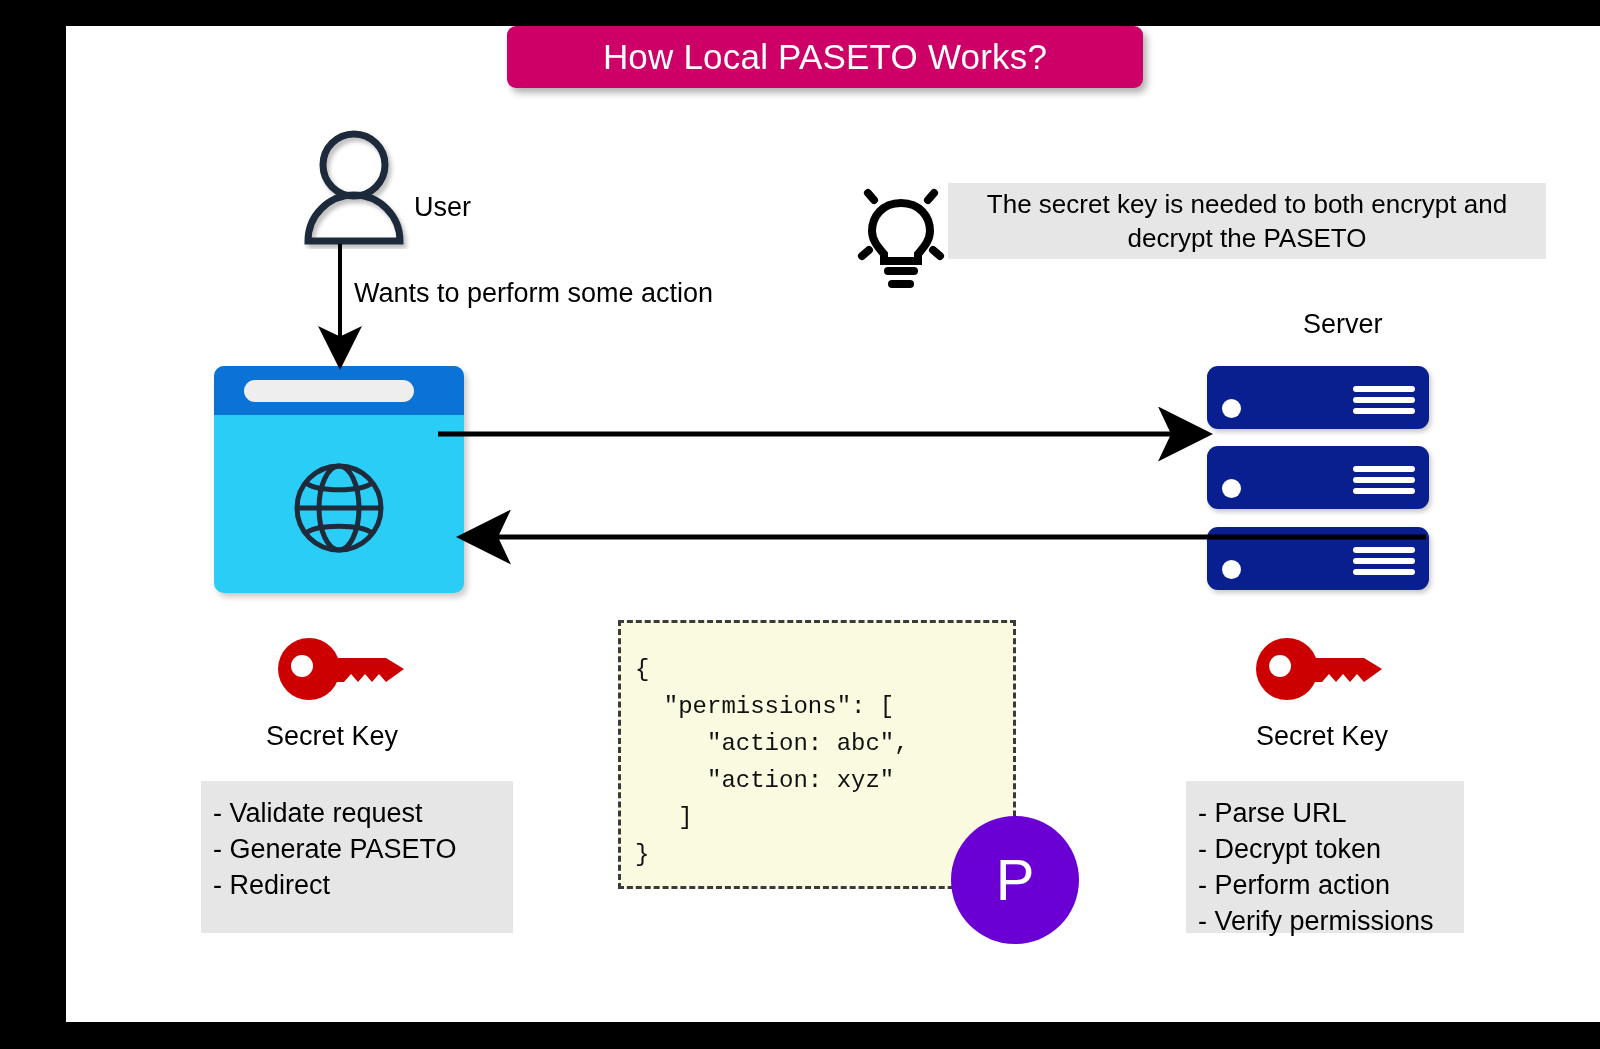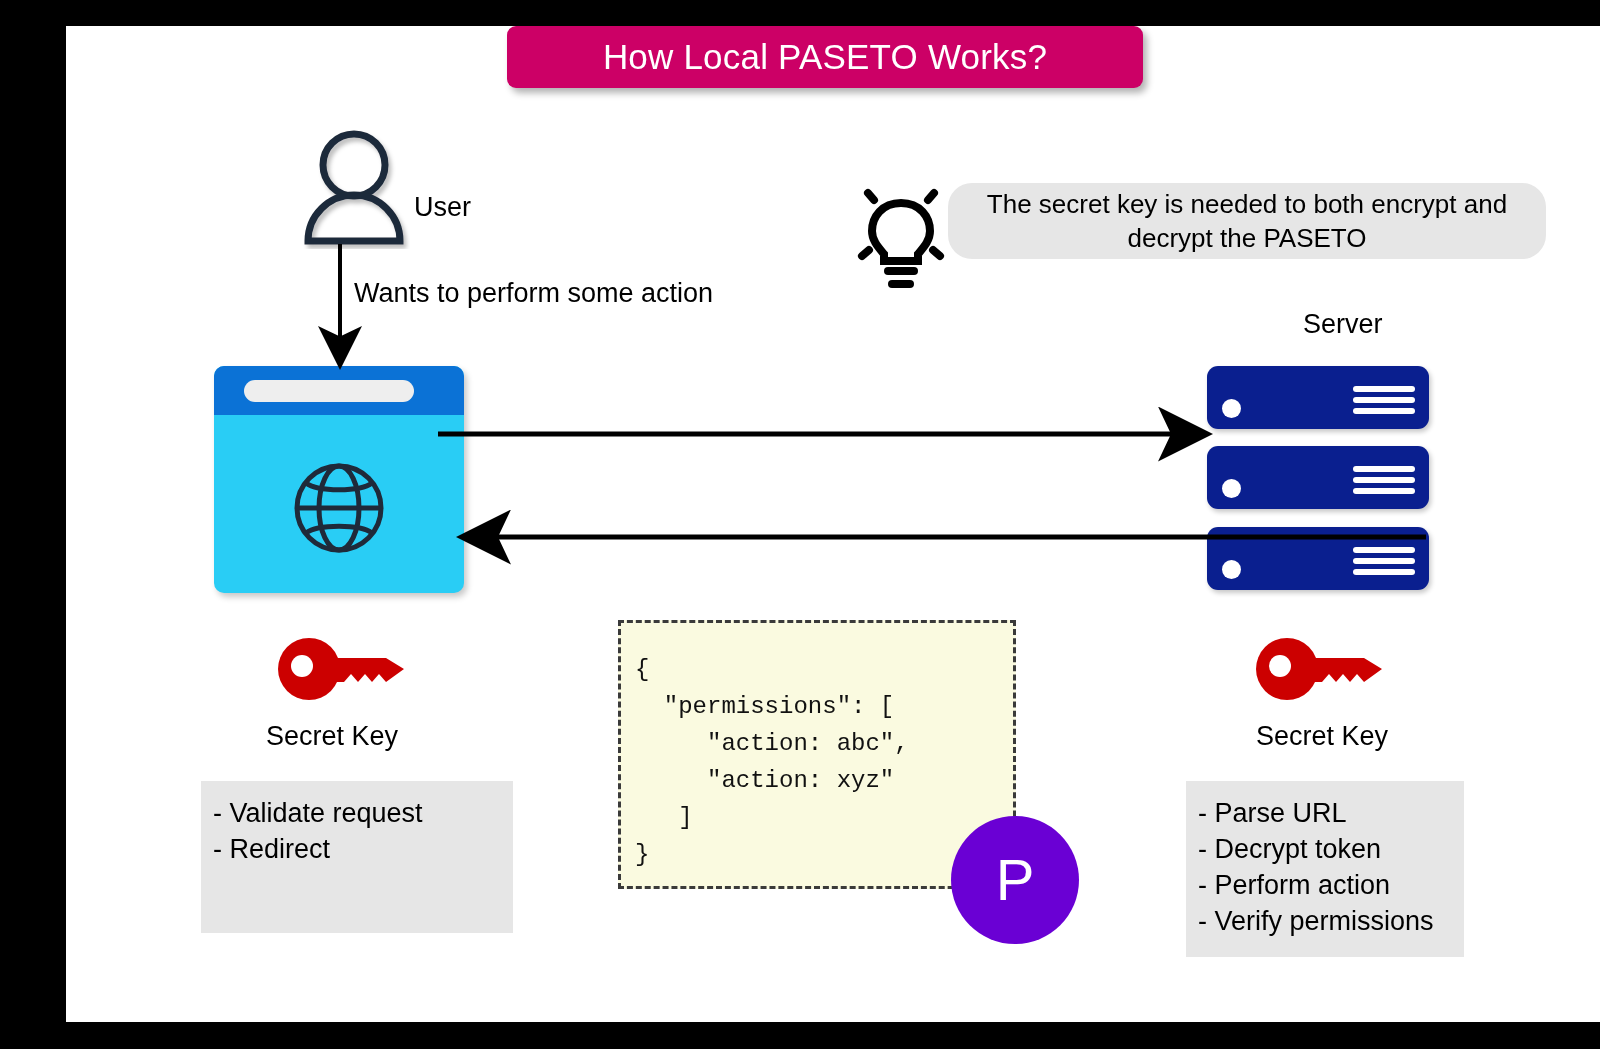--- a/index.html
+++ b/index.html
@@ -75,21 +75,20 @@
     position: absolute;
     left: 882px;
     top: 157px;
     width: 598px;
     height: 76px;
     background: #e6e6e6;
     display: flex;
     align-items: center;
     justify-content: flex-start;
     text-align: center;
-    border-radius: 24px;
   }
   #hint-box .hint-text {
     color: #000000;
     font-size: 26px;
     line-height: 34px;
     font-family: "Liberation Sans", sans-serif;
     padding: 0 6px;
   }
 
   
@@ -177,21 +176,21 @@
     box-sizing: border-box;
   }
   .note-box .note-line {
     color: #000000;
     font-size: 27px;
     line-height: 36px;
     font-family: "Liberation Sans", sans-serif;
     white-space: nowrap;
   }
   #note-left  { left: 135px;  top: 755px; width: 312px; height: 152px; }
-  #note-right { left: 1120px; top: 755px; width: 278px; height: 176px; }
+  #note-right { left: 1120px; top: 755px; width: 278px; height: 152px; }
 
   
   #json-box {
     position: absolute;
     left: 552px;
     top: 594px;
     width: 398px;
     height: 269px;
     background: #FAFAE0;
     border: 3px dashed #3a3a3a;
@@ -341,20 +340,21 @@
         </g>
         <circle cx="24" cy="28" r="11" fill="#ffffff"></circle>
       </svg>
     </div>
 
     <div class="abs plain-text" style="left:200px; top:695px;">Secret Key</div>
     <div class="abs plain-text" style="left:1190px; top:695px;">Secret Key</div>
 
     <div class="note-box" id="note-left">
       <div class="note-line">- Validate request</div>
+      <div class="note-line">- Generate PASETO</div>
       <div class="note-line">- Redirect</div>
     </div>
 
     <div class="note-box" id="note-right">
       <div class="note-line">- Parse URL</div>
       <div class="note-line">- Decrypt token</div>
       <div class="note-line">- Perform action</div>
       <div class="note-line">- Verify permissions</div>
     </div>
 

